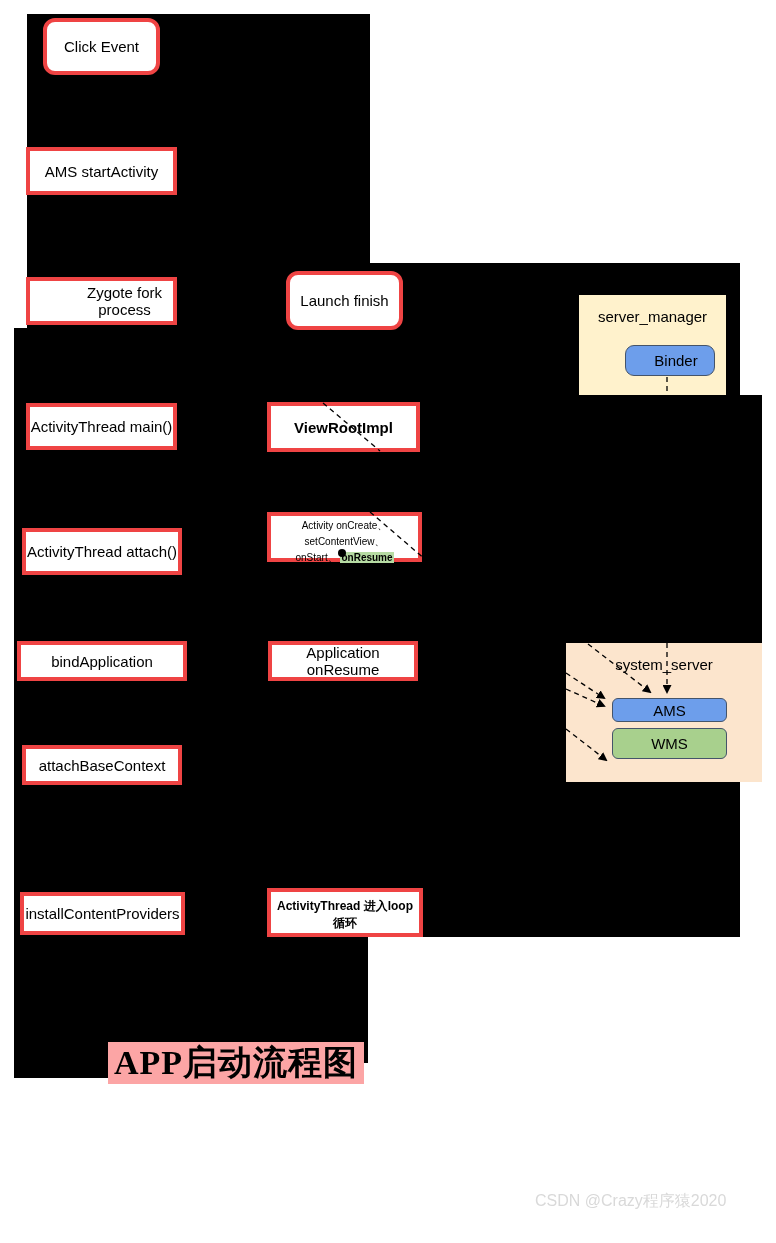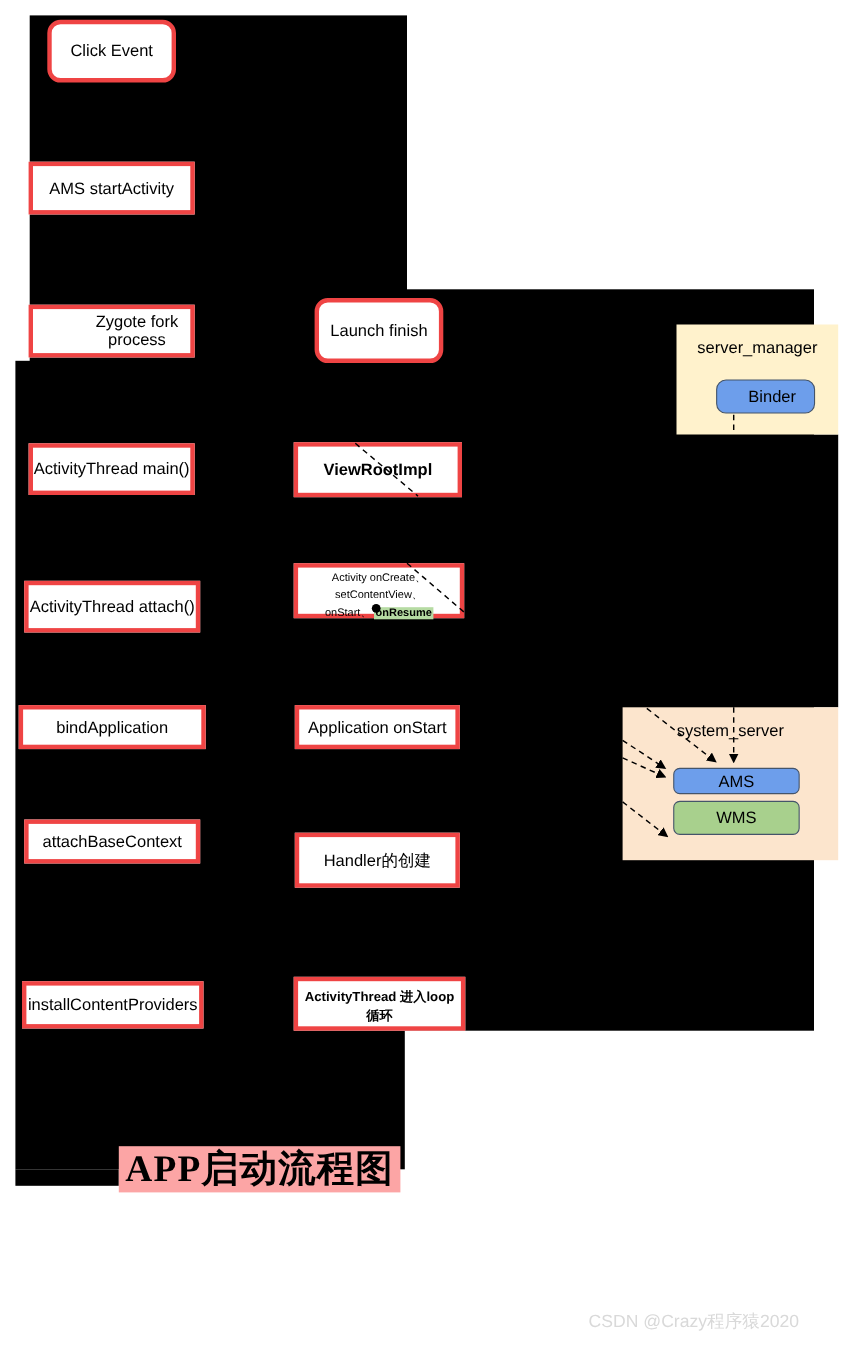--- a/index.html
+++ b/index.html
@@ -10,28 +10,28 @@
   
   .blk{position:absolute;background:#000;z-index:1;}
   #blk-top{left:27px;top:14px;width:343px;height:316px;}
   #blk-left{left:14px;top:328px;width:354px;height:735px;}
   #blk-left-foot{left:14px;top:1063px;width:94px;height:15px;}
   #blk-mid{left:265px;top:263px;width:475px;height:674px;}
   #blk-sliver{left:740px;top:395px;width:22px;height:248px;}
 
   
   .panel{position:absolute;z-index:2;}
-  #panel-server-manager{left:579px;top:295px;width:147px;height:100px;background:var(--panel-yellow);margin-left:36px;}
+  #panel-server-manager{left:579px;top:295px;width:147px;height:100px;background:var(--panel-yellow);}
   #panel-system-server{left:566px;top:643px;width:196px;height:139px;background:var(--panel-orange);}
   .panel-label{position:absolute;left:0;right:0;text-align:center;font-size:15px;}
   #panel-server-manager .panel-label{top:13px;}
   #panel-system-server .panel-label{top:13px;}
   .chip{position:absolute;display:flex;align-items:center;justify-content:center;
         font-size:15px;border:1px solid #44546a;box-sizing:border-box;}
-  #chip-binder{left:36px;top:50px;width:90px;height:31px;background:var(--node-blue);border-radius:9px;padding-left:12px;}
+  #chip-binder{left:46px;top:50px;width:90px;height:31px;background:var(--node-blue);border-radius:9px;padding-left:12px;}
   #chip-ams{left:46px;top:55px;width:115px;height:24px;background:var(--node-blue);border-radius:6px;}
   #chip-wms{left:46px;top:85px;width:115px;height:31px;background:var(--node-green);border-radius:6px;}
 
   
   .node{position:absolute;z-index:3;background:#fff;border:4px solid #ef4444;box-sizing:border-box;
         display:flex;align-items:center;justify-content:center;text-align:center;
         font-size:15px;line-height:17px;}
   .rounded{border-radius:12px;}
   #n-click{left:43px;top:18px;width:117px;height:57px;}
   #n-amsstart{left:26px;top:147px;width:151px;height:48px;}
@@ -89,22 +89,21 @@
   <div class="node" id="n-attachbase">attachBaseContext</div>
   <div class="node rounded" id="n-launch">Launch finish</div>
 
   <div class="node" id="n-installcp">installContentProviders</div>
   <div class="node" id="n-viewroot">ViewRootImpl</div>
   <div class="node" id="n-actoncreate">
     <div>Activity onCreate、</div>
     <div>setContentView、</div>
     <div><span>onStart、 </span><span class="hl">onResume</span></div>
   </div>
-  <div class="node" id="n-apponcreate">Application onStart</div>
-  <div class="node" id="n-handler">Handler的创建</div>
+  <div class="node" id="n-apponcreate">Application onResume</div>
   <div class="node" id="n-loop">
     <div>ActivityThread 进入loop</div>
     <div>循环</div>
   </div>
 
   <div id="title-band">
     <span>APP启动流程图</span>
   </div>
   <div id="watermark">CSDN @Crazy程序猿2020</div>
 

